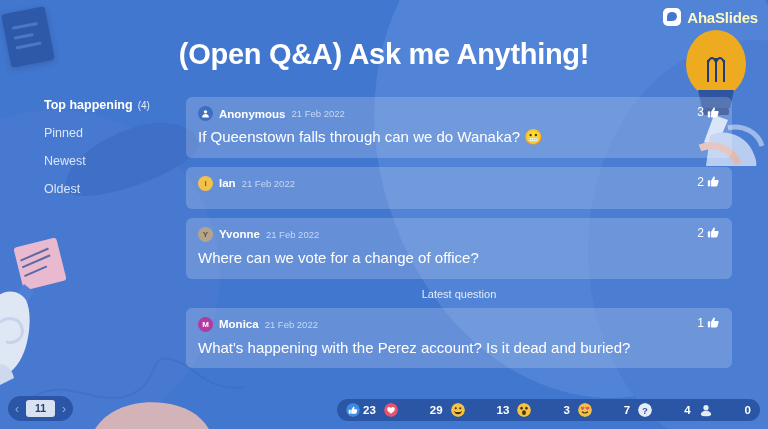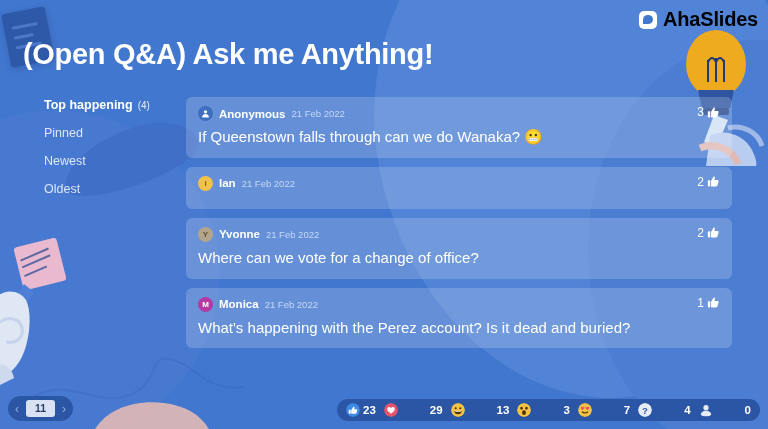--- a/index.html
+++ b/index.html
@@ -90,37 +90,36 @@
     position: relative;
   }
   .logo-mark::after {
     content: "";
     position: absolute; left: 4px; top: 4px;
     width: 10px; height: 9px;
     border-radius: 50% 50% 50% 0;
     background: #4277cf;
   }
   .logo-text {
-    color: #000000;
-    font-size: 20px;
+    color: #fef9c3;
+    font-size: 15px;
     font-weight: bold;
     letter-spacing: -.2px;
   }
 
   
   .page-title {
     position: absolute;
     left: 0; right: 0; top: 38px;
-    text-align: left;
+    text-align: center;
     color: #ffffff;
     font-size: 29px;
     font-weight: bold;
     letter-spacing: -.3px;
     z-index: 10;
-    padding-left: 23px;
   }
 
   
   .sidebar {
     position: absolute;
     left: 44px; top: 98px;
     width: 128px;
     z-index: 12;
   }
   .side-item {
@@ -367,20 +366,21 @@
       <div class="qtext">Where can we vote for a change of office?</div>
       <div class="qlikes">
         <span>2</span>
         <svg width="13" height="13" viewBox="0 0 16 16">
           <path d="M5 7 L8 2 C9.2 1.6 10 2.4 9.7 3.6 L9.1 6 H13 C14 6 14.6 6.8 14.3 7.7 L12.9 12.6 C12.7 13.4 12 14 11.2 14 H5 Z" fill="#ffffff"></path>
           <rect x="1" y="6.6" width="3" height="7.4" rx="1" fill="#ffffff"></rect>
         </svg>
       </div>
     </div>
 
+    <div class="latest-label">Latest question</div>
 
     <div class="qcard">
       <div class="qhead">
         <span class="avatar" style="background:#b33aa0">
           <span>M</span>
         </span>
         <span class="qauthor">Monica</span>
         <span class="qdate">21 Feb 2022</span>
       </div>
       <div class="qtext">What's happening with the Perez account? Is it dead and buried?</div>

